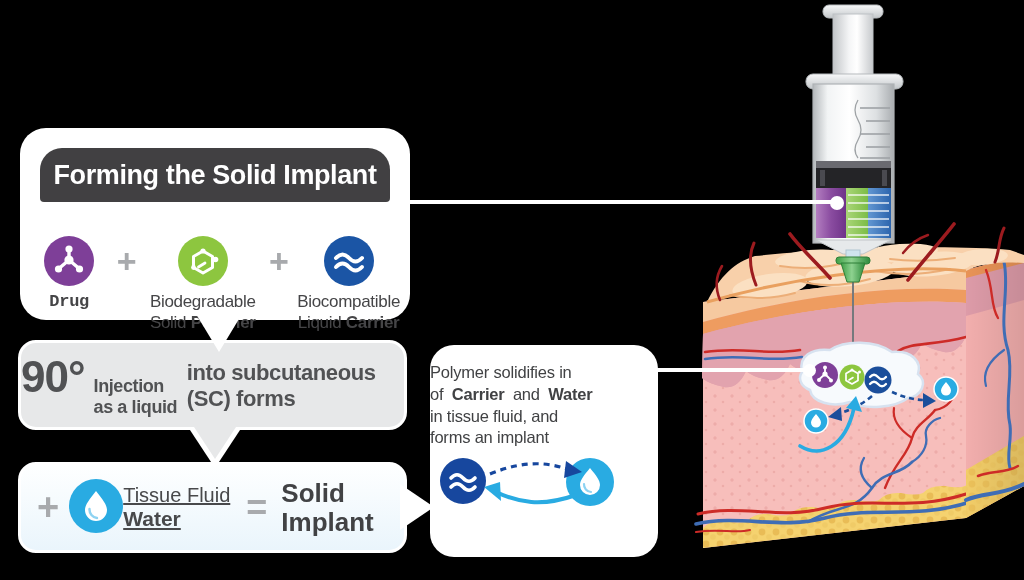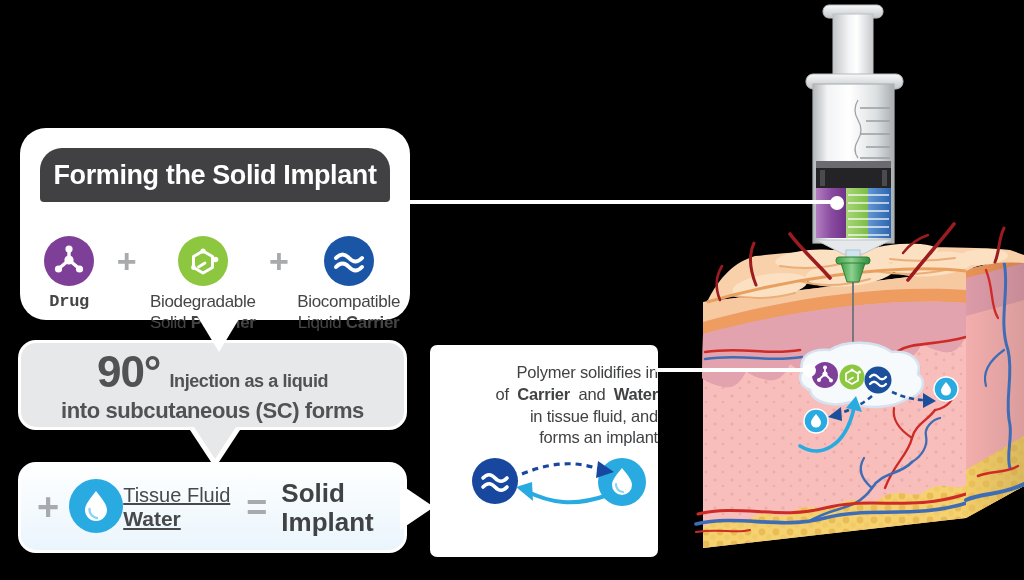--- a/index.html
+++ b/index.html
@@ -24,41 +24,41 @@
 
   
   .tail-white{background:#fff;clip-path:polygon(0 0,100% 0,50% 100%);z-index:16;}
   .tail-gray{background:#E7E8E9;clip-path:polygon(0 0,100% 0,50% 100%);z-index:17;}
   #arrow-right-card3{left:400px;top:484px;width:34px;height:46px;background:#fff;
     clip-path:polygon(0 0,100% 50%,0 100%);z-index:16;}
 
   
   #card-injection{left:18px;top:340px;width:389px;height:90px;background:#E7E8E9;
     border:3px solid #fff;border-radius:18px;box-sizing:border-box;z-index:15;
-    display:flex;flex-direction:column;align-items:center;justify-content:center;color:#515254;}
+    display:flex;flex-direction:row;align-items:center;justify-content:center;color:#515254;}
   #card-injection .l1{display:flex;align-items:baseline;gap:9px;}
   #card-injection .deg{font-size:44px;font-weight:bold;letter-spacing:-1px;}
   #card-injection .t{font-size:18px;font-weight:bold;letter-spacing:-0.4px;}
   #card-injection .l2{font-size:22px;font-weight:bold;letter-spacing:-0.4px;margin-top:1px;}
 
   
   #card-water{left:18px;top:462px;width:389px;height:91px;
     background:linear-gradient(180deg,#FEFFFF 0%,#EAF5FC 100%);
     border:3px solid #fff;border-radius:18px;box-sizing:border-box;z-index:15;
     display:flex;align-items:center;padding-left:16px;color:#48494B;}
   #card-water .plus{font-size:38px;font-weight:bold;color:#A8AAAD;margin-right:10px;}
   #card-water .lab{line-height:1.15;text-decoration:underline;}
   #card-water .lab .r1{font-size:20px;}
   #card-water .lab .r2{font-size:21px;font-weight:bold;}
   #card-water .eq{font-size:36px;font-weight:bold;color:#A8AAAD;margin:0 14px 0 16px;}
   #card-water .res{font-size:26px;font-weight:bold;line-height:1.08;color:#414244;}
 
   
   #card-exchange{left:430px;top:345px;width:228px;height:212px;background:#fff;
-    border-radius:7px;z-index:15;text-align:right;color:#414244;box-sizing:border-box;
+    border-radius:24px;z-index:15;text-align:left;color:#414244;box-sizing:border-box;
     padding-top:17px;}
   #card-exchange .ln{font-size:16.5px;line-height:1.32;letter-spacing:-0.2px;}
   #card-exchange .gap{display:inline-block;width:4px;}
 
   
   .conn{background:#fff;height:4px;z-index:20;border-radius:2px;}
   .dot{background:#fff;border-radius:50%;z-index:21;}
 
   #illustration{left:660px;top:0;width:364px;height:580px;z-index:10;}
 </style>

